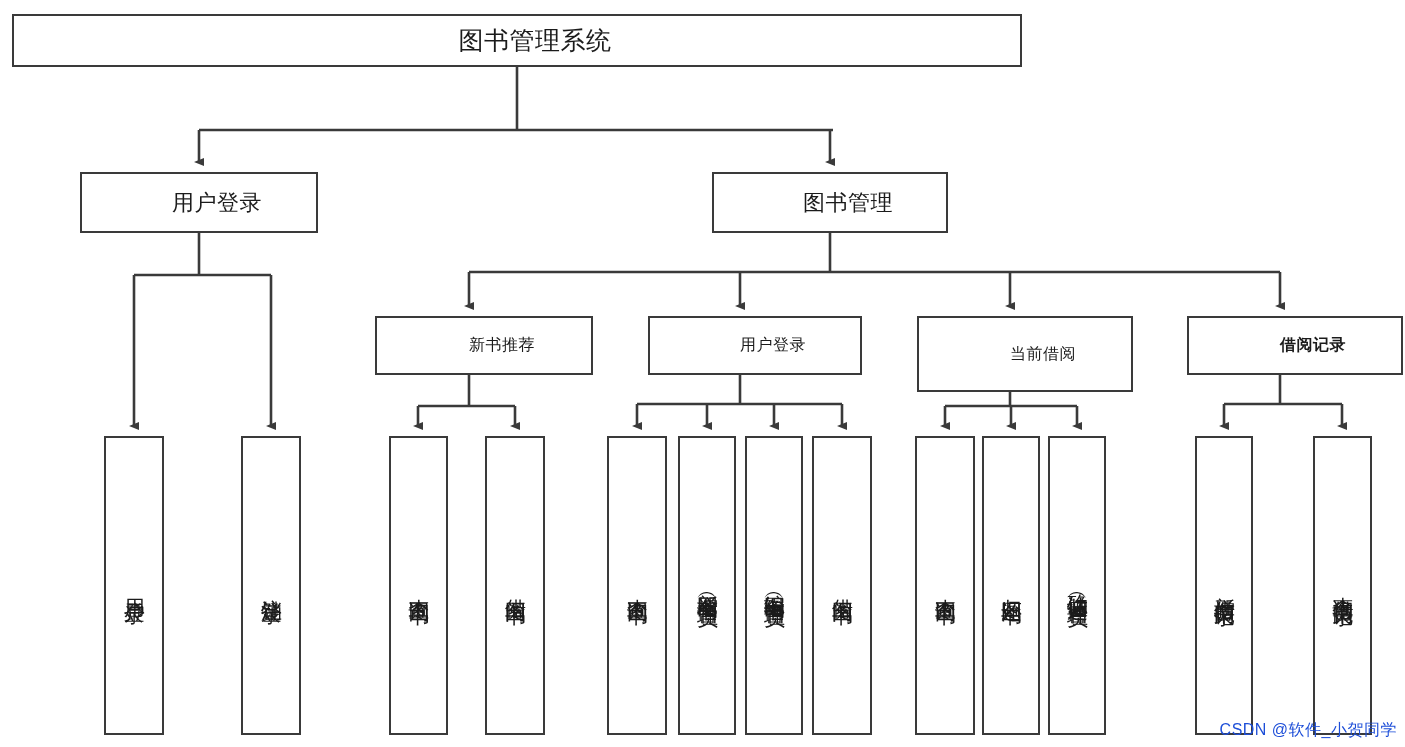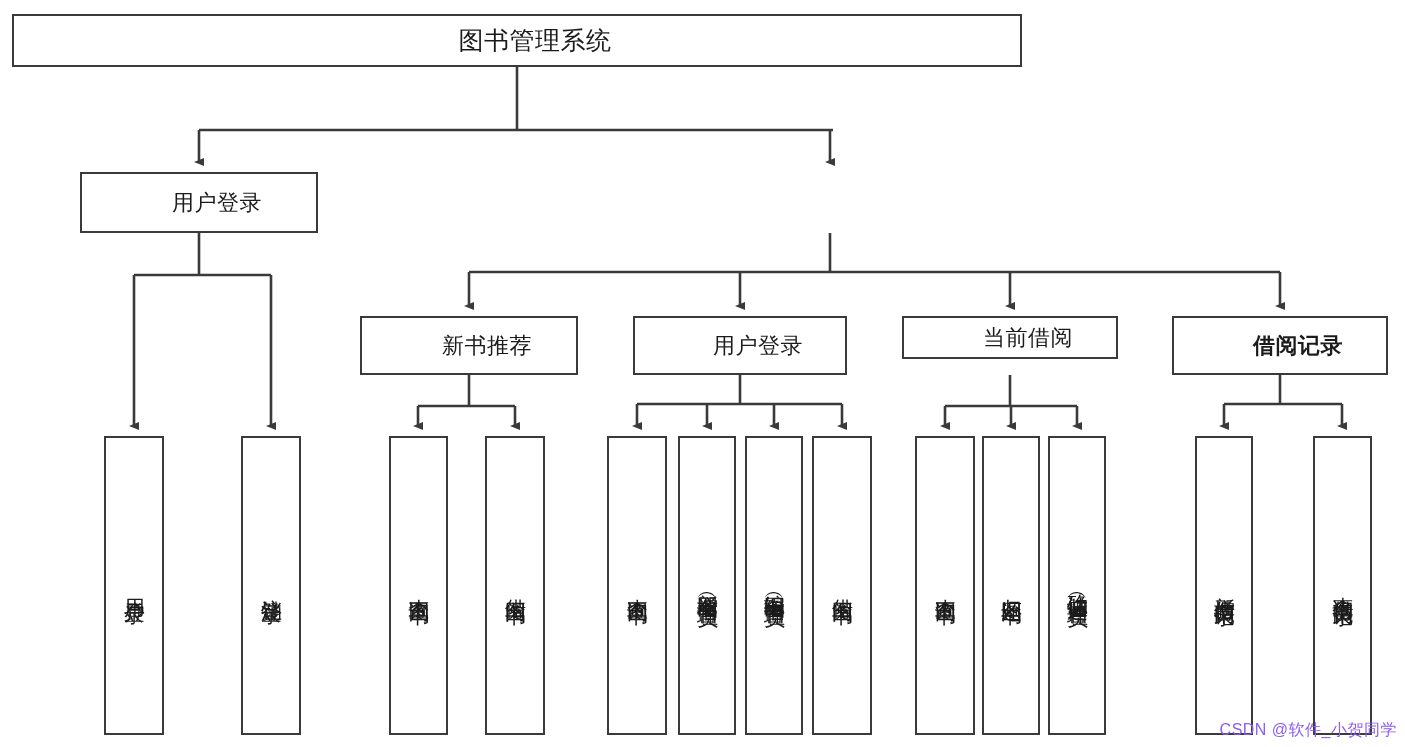--- a/index.html
+++ b/index.html
@@ -49,28 +49,28 @@
     display: block;
     line-height: 1.18;
     letter-spacing: 0.5px;
     white-space: pre-wrap;
   }
   .node.vertical .label {
     letter-spacing: 2px;
   }
   .lvl0 { font-size: 25px; }
   .lvl1 { font-size: 22px; }
-  .lvl2 { font-size: 22px; }
+  .lvl2 { font-size: 16px; margin-left: 15px; }
   .leaf { font-size: 21px; }
   .watermark {
     position: absolute;
     right: 8px;
     bottom: 6px;
     font-size: 16px;
-    color: #8b5cf6;
+    color: #1d4ed8;
     letter-spacing: 0.5px;
     white-space: nowrap;
     pointer-events: none;
   }
 </style>
 </head>
 <body>
 
 <div id="canvas">
 
@@ -124,28 +124,31 @@
     </g>
   </svg>
 
   <div class="node horizontal lvl0" style="left:12px; top:14px; width:1010px; height:53px;">
     <span class="label">图书管理系统</span>
   </div>
 
   <div class="node horizontal lvl1" style="left:80px; top:172px; width:238px; height:61px;">
     <span class="label">用户登录</span>
   </div>
+  <div class="node horizontal lvl1" style="left:712px; top:172px; width:236px; height:61px;">
+    <span class="label">图书管理</span>
+  </div>
 
   <div class="node horizontal lvl2" style="left:360px; top:316px; width:218px; height:59px;">
     <span class="label">新书推荐</span>
   </div>
   <div class="node horizontal lvl2" style="left:633px; top:316px; width:214px; height:59px;">
     <span class="label">用户登录</span>
   </div>
-  <div class="node horizontal lvl2" style="left:902px; top:316px; width:216px; height:43px;">
+  <div class="node horizontal lvl2" style="left:902px; top:316px; width:216px; height:76px;">
     <span class="label">当前借阅</span>
   </div>
   <div class="node horizontal lvl2" style="left:1172px; top:316px; width:216px; height:59px;font-weight:bold;">
     <span class="label">借阅记录</span>
   </div>
 
   <div class="node vertical leaf" style="left:104px; top:436px; width:60px; height:299px;">
     <span class="label">用户登录</span>
   </div>
   <div class="node vertical leaf" style="left:241px; top:436px; width:60px; height:299px;">

